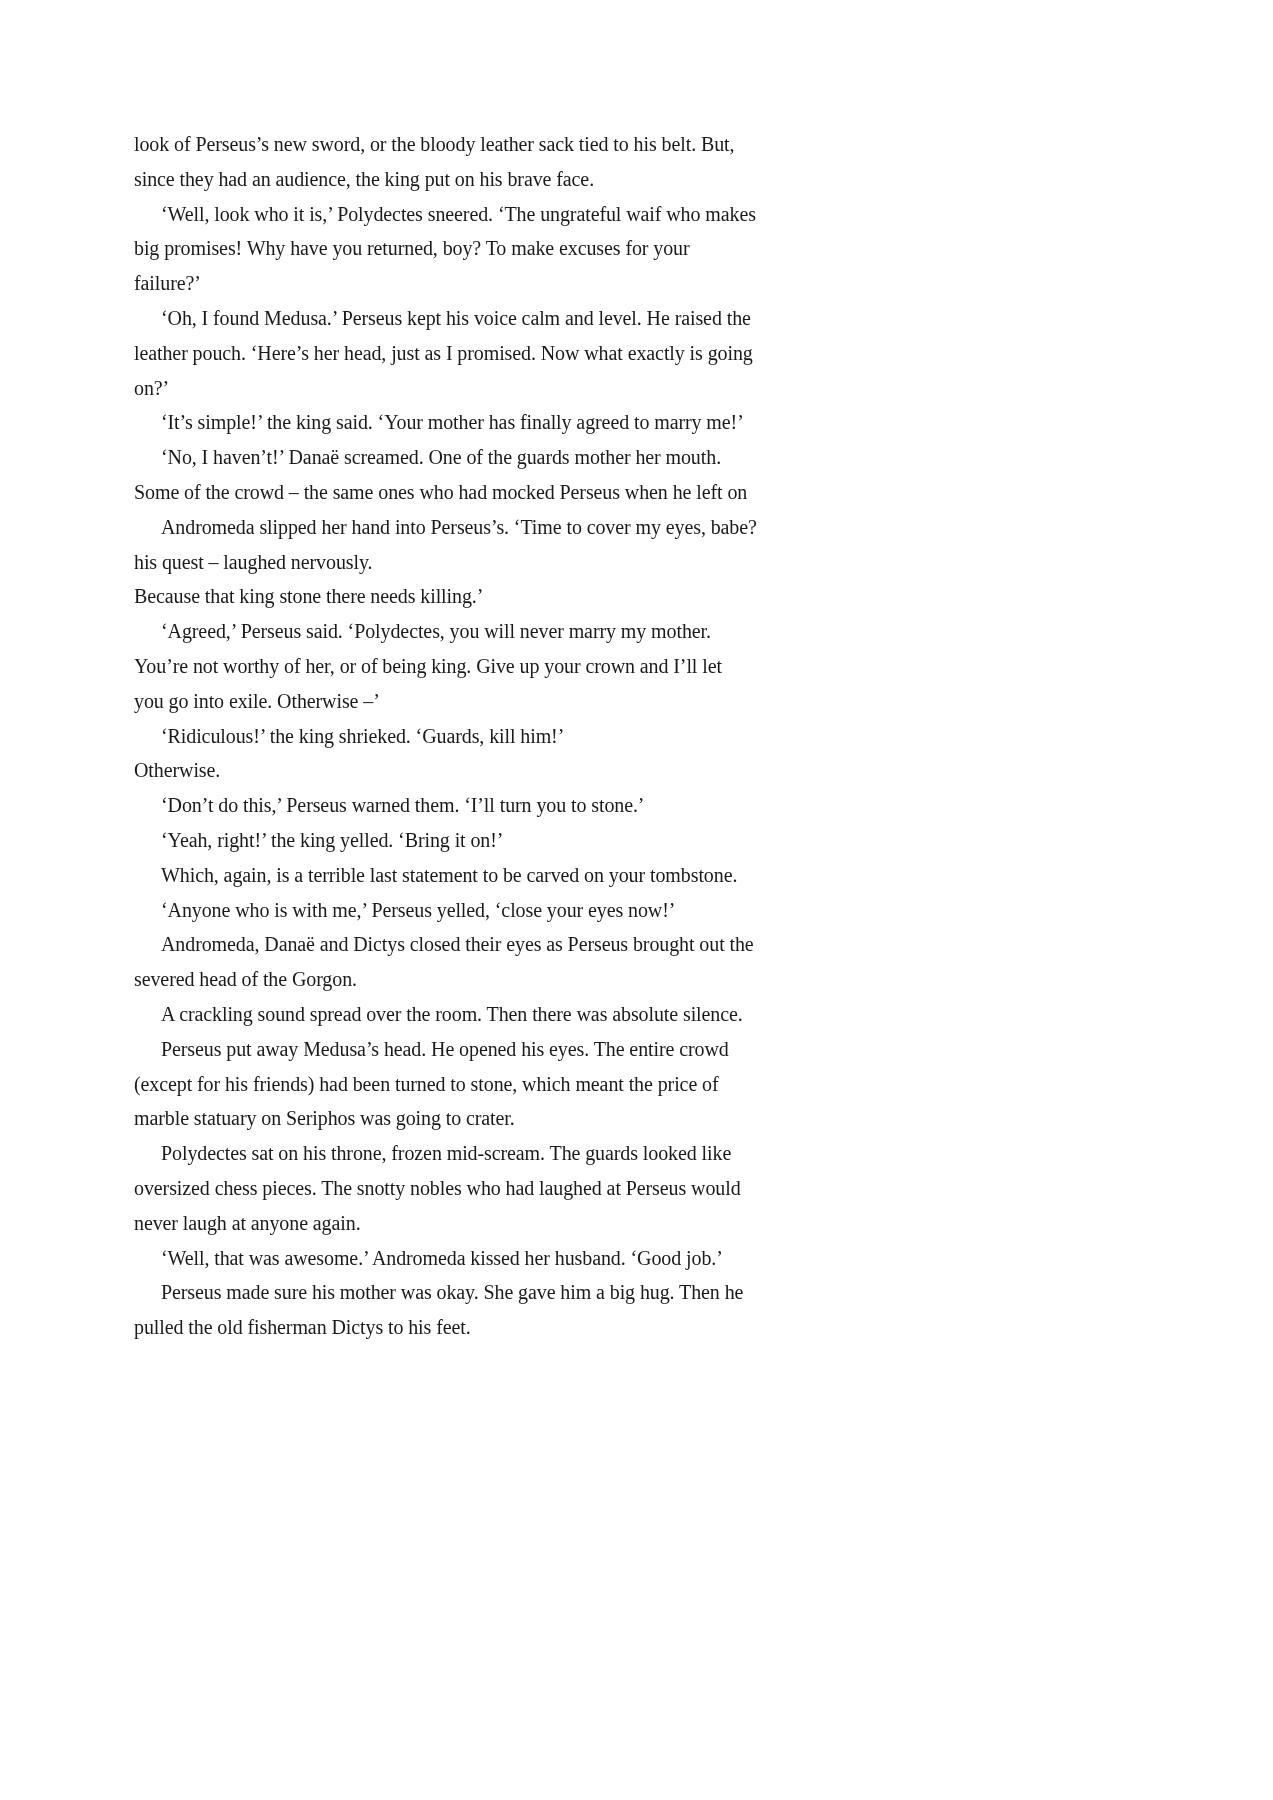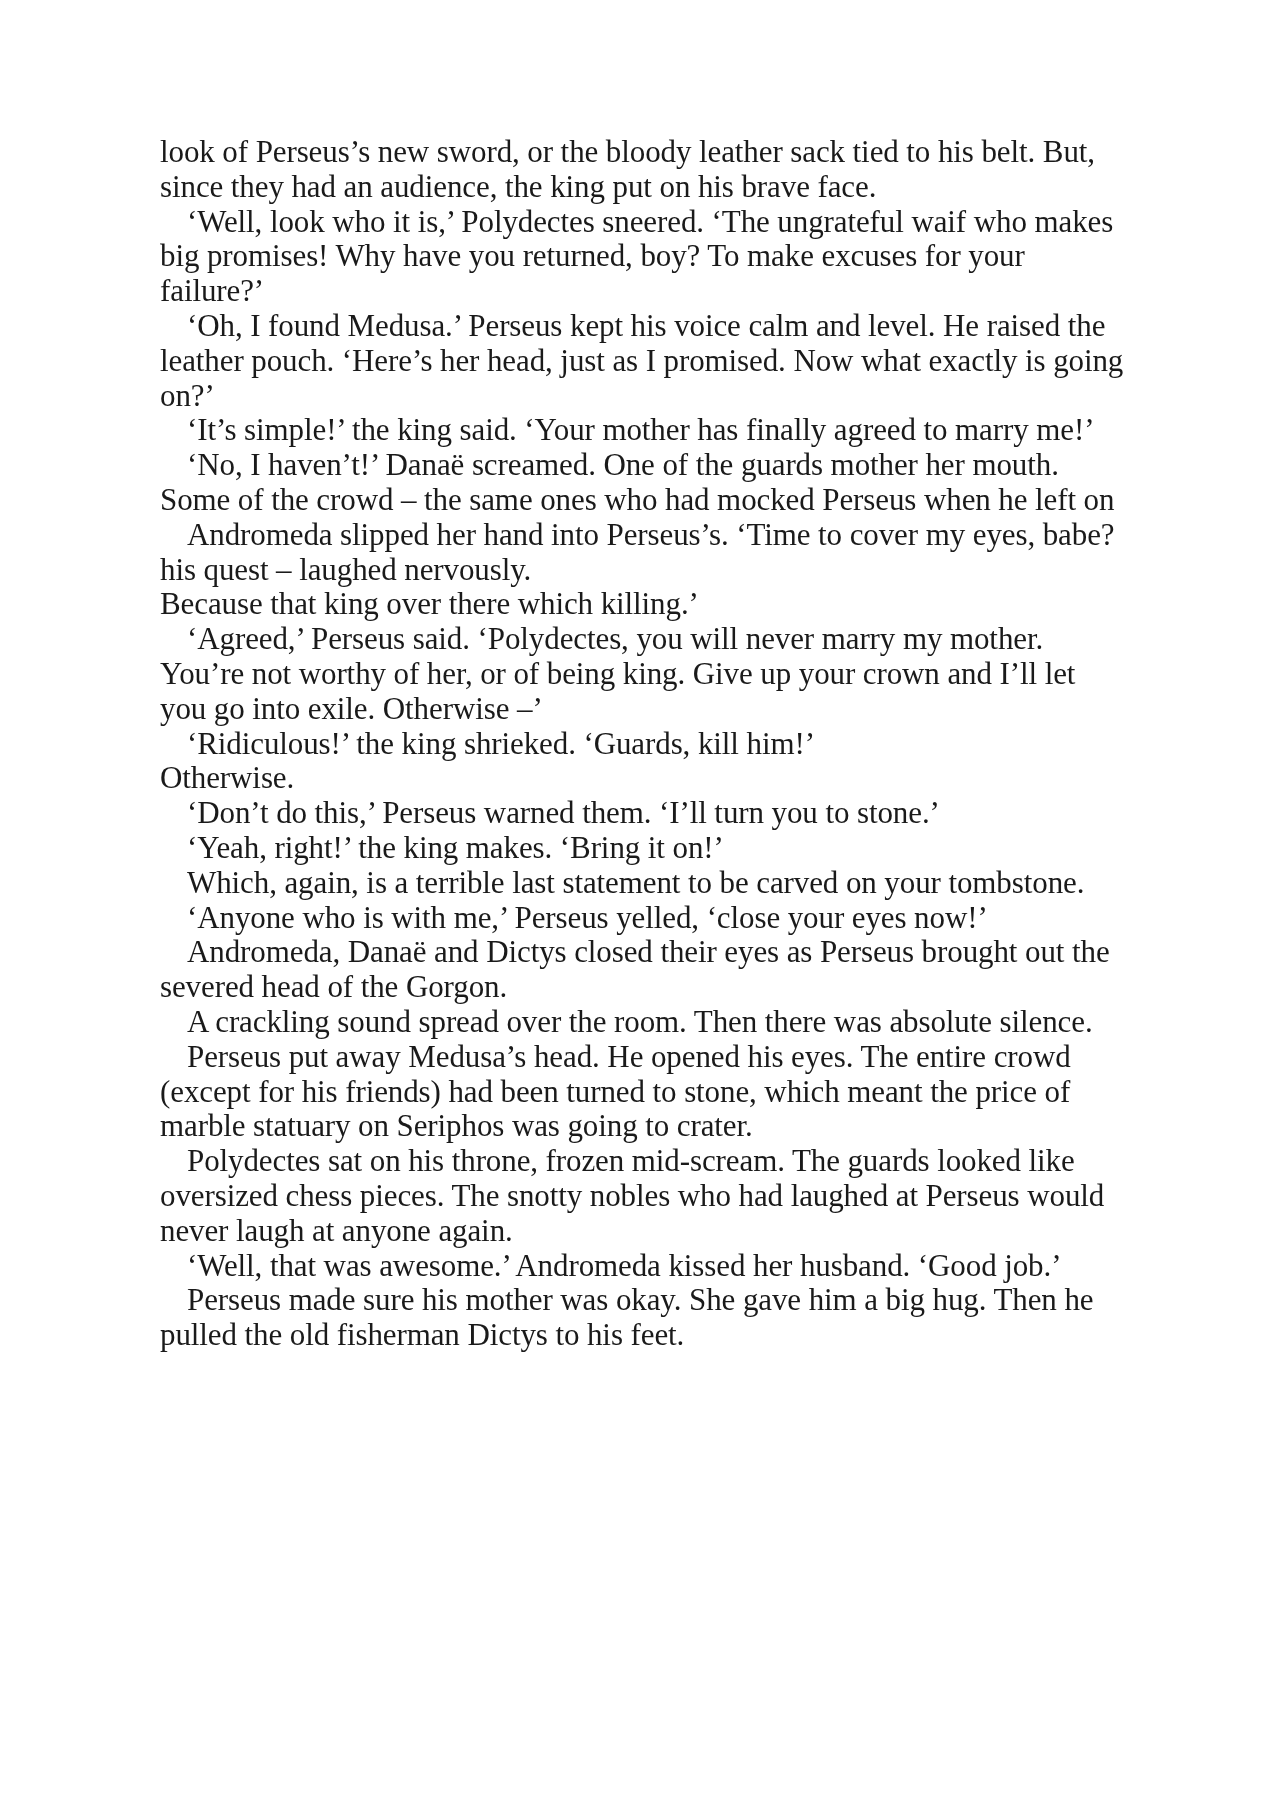--- a/index.html
+++ b/index.html
@@ -2,25 +2,24 @@
 <html><head>
   <meta charset="utf-8">
   <style>
     html, body { margin: 0; padding: 0; background: #ffffff; }
     body { width: 1273px; height: 1800px; position: relative; overflow: hidden; }
     .page {
       position: absolute; left: 0; top: 0; width: 1273px; height: 1800px;
       background: #ffffff;
     }
     .text-block {
-      position: absolute; left: 134px; top: 135px; width: 1000px;
+      position: absolute; left: 134px; top: 127px; width: 1000px;
       font-family: "Liberation Serif", "DejaVu Serif", serif;
-      font-size: 31px; line-height: 34.8px; color: #1a1a1a;
+      font-size: 20px; line-height: 34.8px; color: #1a1a1a;
       letter-spacing: -0.1px;
-      margin-left: 26px;
     }
     .line { white-space: pre; height: 34.8px; display: block; }
     .line.indent { padding-left: 27px; }
   </style>
 </head>
 <body>
 
 <div class="page">
   <div class="text-block" id="text-block">
       <span class="line">look of Perseus’s new sword, or the bloody leather sack tied to his belt. But,</span>
@@ -29,28 +28,28 @@
       <span class="line">big promises! Why have you returned, boy? To make excuses for your</span>
       <span class="line">failure?’</span>
       <span class="line indent">‘Oh, I found Medusa.’ Perseus kept his voice calm and level. He raised the</span>
       <span class="line">leather pouch. ‘Here’s her head, just as I promised. Now what exactly is going</span>
       <span class="line">on?’</span>
       <span class="line indent">‘It’s simple!’ the king said. ‘Your mother has finally agreed to marry me!’</span>
       <span class="line indent">‘No, I haven’t!’ Danaë screamed. One of the guards mother her mouth.</span>
       <span class="line">Some of the crowd – the same ones who had mocked Perseus when he left on</span>
       <span class="line indent">Andromeda slipped her hand into Perseus’s. ‘Time to cover my eyes, babe?</span>
       <span class="line">his quest – laughed nervously.</span>
-      <span class="line">Because that king over there which killing.’</span>
+      <span class="line">Because that king stone there needs killing.’</span>
       <span class="line indent">‘Agreed,’ Perseus said. ‘Polydectes, you will never marry my mother.</span>
       <span class="line">You’re not worthy of her, or of being king. Give up your crown and I’ll let</span>
       <span class="line">you go into exile. Otherwise –’</span>
       <span class="line indent">‘Ridiculous!’ the king shrieked. ‘Guards, kill him!’</span>
       <span class="line">Otherwise.</span>
       <span class="line indent">‘Don’t do this,’ Perseus warned them. ‘I’ll turn you to stone.’</span>
-      <span class="line indent">‘Yeah, right!’ the king makes. ‘Bring it on!’</span>
+      <span class="line indent">‘Yeah, right!’ the king yelled. ‘Bring it on!’</span>
       <span class="line indent">Which, again, is a terrible last statement to be carved on your tombstone.</span>
       <span class="line indent">‘Anyone who is with me,’ Perseus yelled, ‘close your eyes now!’</span>
       <span class="line indent">Andromeda, Danaë and Dictys closed their eyes as Perseus brought out the</span>
       <span class="line">severed head of the Gorgon.</span>
       <span class="line indent">A crackling sound spread over the room. Then there was absolute silence.</span>
       <span class="line indent">Perseus put away Medusa’s head. He opened his eyes. The entire crowd</span>
       <span class="line">(except for his friends) had been turned to stone, which meant the price of</span>
       <span class="line">marble statuary on Seriphos was going to crater.</span>
       <span class="line indent">Polydectes sat on his throne, frozen mid-scream. The guards looked like</span>
       <span class="line">oversized chess pieces. The snotty nobles who had laughed at Perseus would</span>

